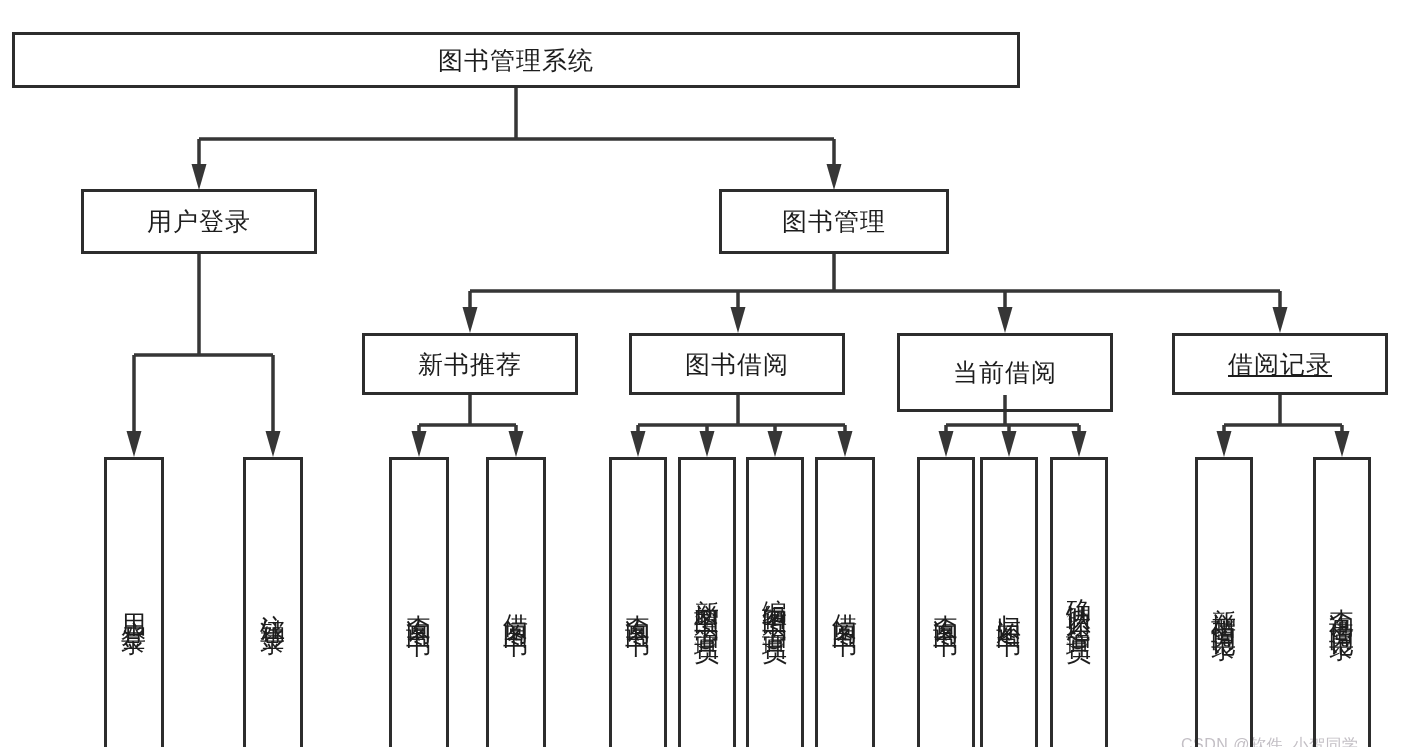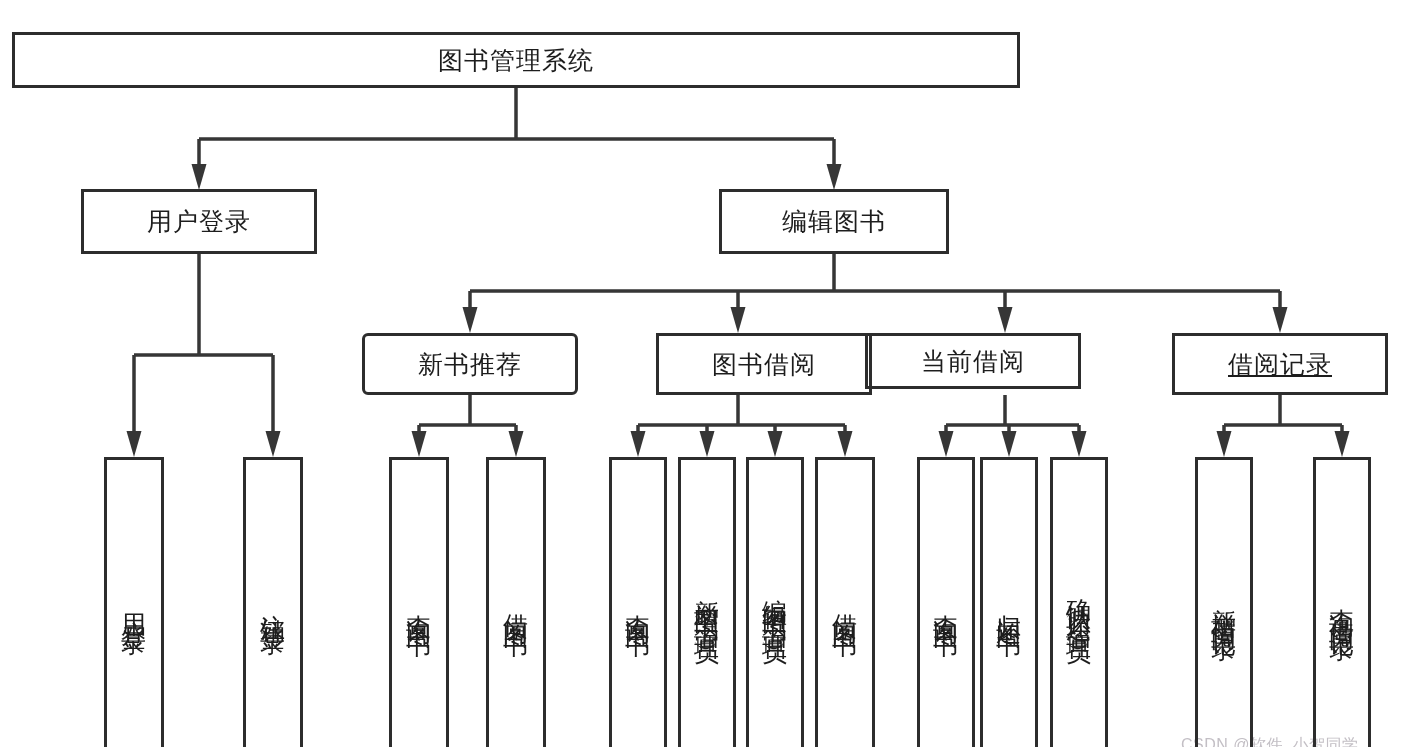--- a/index.html
+++ b/index.html
@@ -56,25 +56,25 @@
     <polygon points="938.5,411 953.5,411 946,437"></polygon>
     <polygon points="1001.5,411 1016.5,411 1009,437"></polygon>
     <polygon points="1071.5,411 1086.5,411 1079,437"></polygon>
     <polygon points="1216.5,411 1231.5,411 1224,437"></polygon>
     <polygon points="1334.5,411 1349.5,411 1342,437"></polygon>
   </svg>
 
   <div class="node h-node" style="left:12px;top:12px;width:1008px;height:56px;">图书管理系统</div>
 
   <div class="node h-node" style="left:81px;top:169px;width:236px;height:65px;">用户登录</div>
-  <div class="node h-node" style="left:719px;top:169px;width:230px;height:65px;">编辑图书</div>
+  <div class="node h-node" style="left:719px;top:169px;width:230px;height:65px;">图书管理</div>
 
-  <div class="node h-node" style="left:362px;top:313px;width:216px;height:62px;border-radius:6px;">新书推荐</div>
-  <div class="node h-node" style="left:656px;top:313px;width:216px;height:62px;">图书借阅</div>
-  <div class="node h-node" style="left:865px;top:313px;width:216px;height:56px;">当前借阅</div>
+  <div class="node h-node" style="left:362px;top:313px;width:216px;height:62px;">新书推荐</div>
+  <div class="node h-node" style="left:629px;top:313px;width:216px;height:62px;">图书借阅</div>
+  <div class="node h-node" style="left:897px;top:313px;width:216px;height:79px;">当前借阅</div>
   <div class="node h-node" style="left:1172px;top:313px;width:216px;height:62px;text-decoration:underline;">借阅记录</div>
 
   <div class="node v-node w60" style="left:104px;">用户登录</div>
   <div class="node v-node w60" style="left:243px;">注销登录</div>
 
   <div class="node v-node w60" style="left:389px;">查询图书</div>
   <div class="node v-node w60" style="left:486px;">借阅图书</div>
 
   <div class="node v-node w58" style="left:609px;">查询图书</div>
   <div class="node v-node w58" style="left:678px;">新增图书（管理员）</div>

